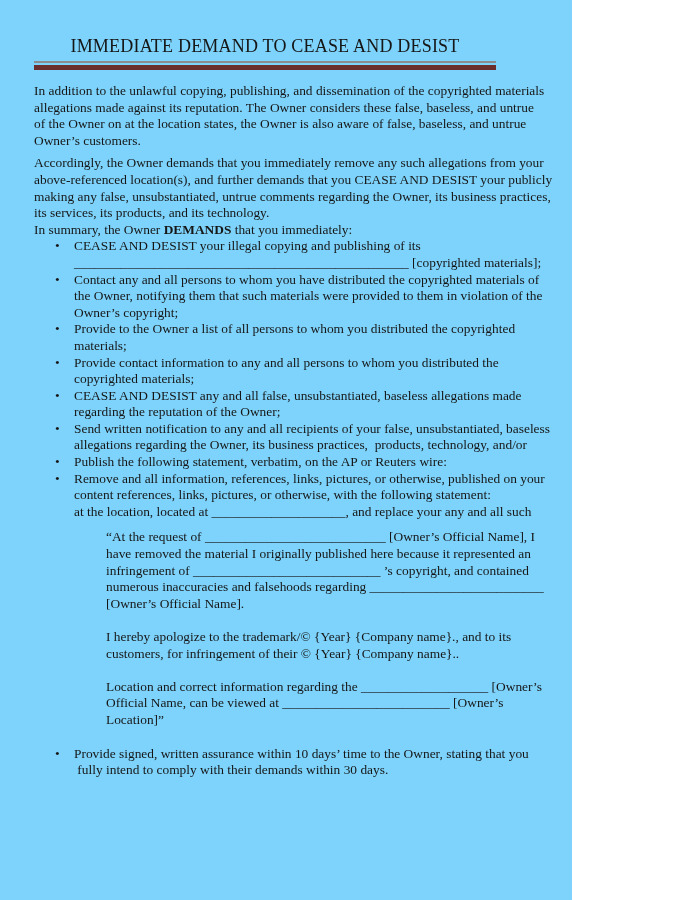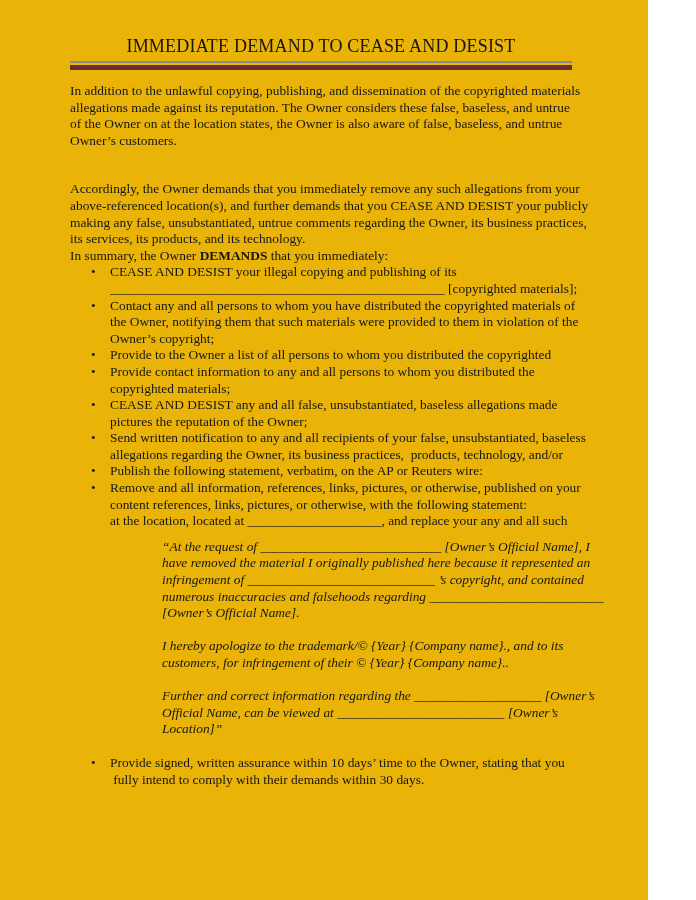--- a/index.html
+++ b/index.html
@@ -1,54 +1,53 @@
 <!DOCTYPE html>
 <html><head>
 <meta charset="utf-8">
 <style>
   html, body { margin: 0; padding: 0; background: #ffffff; }
   .page {
     position: relative;
-    width: 648px;
+    width: 572px;
     height: 900px;
     box-sizing: border-box;
-    padding: 36px 76px 0 70px;
-    background: #eab308;
+    padding: 36px 76px 0 34px;
+    background: #7dd3fc;
     font-family: "Liberation Serif", "DejaVu Serif", serif;
     font-size: 13.4px;
     line-height: 16.6px;
     color: #161616;
     overflow: hidden;
   }
   .doc-title {
     text-align: center;
     font-size: 18px;
     line-height: 21px;
     letter-spacing: 0.2px;
     white-space: nowrap;
   }
   .title-rule { margin-top: 4px; }
   .title-rule .thin  { height: 2px; background: #8c8c8c; }
   .title-rule .gap   { height: 2px; background: transparent; }
   .title-rule .thick { height: 5px; background: #6b2e2f; }
   .para-first { margin-top: 13px; }
-  .para { margin-top: 32px; }
+  .para { margin-top: 6px; }
   .ln { white-space: pre; }
   .bold { font-weight: bold; }
   .bullet-item { position: relative; padding-left: 40px; }
   .bullet-item .marker {
     position: absolute;
     left: 21px;
     top: 0;
     width: 12px;
   }
   .quote-block {
-    margin-left: 92px;
+    margin-left: 72px;
     margin-top: 9px;
-    font-style: italic;
   }
   .qgap { height: 16.6px; }
   .final-bullet { margin-top: 17px; }
 </style>
 </head>
 <body>
 
 <div class="page">
 
   <div class="doc-title">IMMEDIATE DEMAND TO CEASE AND DESIST</div>
@@ -85,32 +84,33 @@
     <div class="bullet-item">
       <span class="marker">•</span>
       <div class="ln">Contact any and all persons to whom you have distributed the copyrighted materials of</div>
       <div class="ln">the Owner, notifying them that such materials were provided to them in violation of the</div>
       <div class="ln">Owner’s copyright;</div>
     </div>
 
     <div class="bullet-item">
       <span class="marker">•</span>
       <div class="ln">Provide to the Owner a list of all persons to whom you distributed the copyrighted</div>
+      <div class="ln">materials;</div>
     </div>
 
     <div class="bullet-item">
       <span class="marker">•</span>
       <div class="ln">Provide contact information to any and all persons to whom you distributed the</div>
       <div class="ln">copyrighted materials;</div>
     </div>
 
     <div class="bullet-item">
       <span class="marker">•</span>
       <div class="ln">CEASE AND DESIST any and all false, unsubstantiated, baseless allegations made</div>
-      <div class="ln">pictures the reputation of the Owner;</div>
+      <div class="ln">regarding the reputation of the Owner;</div>
     </div>
 
     <div class="bullet-item">
       <span class="marker">•</span>
       <div class="ln">Send written notification to any and all recipients of your false, unsubstantiated, baseless</div>
       <div class="ln">allegations regarding the Owner, its business practices,  products, technology, and/or</div>
     </div>
 
     <div class="bullet-item">
       <span class="marker">•</span>
@@ -134,21 +134,21 @@
       <div class="ln">numerous inaccuracies and falsehoods regarding __________________________</div>
       <div class="ln">[Owner’s Official Name].</div>
     </div>
     <div class="qgap"></div>
     <div>
       <div class="ln">I hereby apologize to the trademark/© {Year} {Company name}., and to its</div>
       <div class="ln">customers, for infringement of their © {Year} {Company name}..</div>
     </div>
     <div class="qgap"></div>
     <div>
-      <div class="ln">Further and correct information regarding the ___________________ [Owner’s</div>
+      <div class="ln">Location and correct information regarding the ___________________ [Owner’s</div>
       <div class="ln">Official Name, can be viewed at _________________________ [Owner’s</div>
       <div class="ln">Location]”</div>
     </div>
   </div>
 
   <div class="bullet-item final-bullet">
     <span class="marker">•</span>
     <div class="ln">Provide signed, written assurance within 10 days’ time to the Owner, stating that you</div>
     <div class="ln"> fully intend to comply with their demands within 30 days.</div>
   </div>

